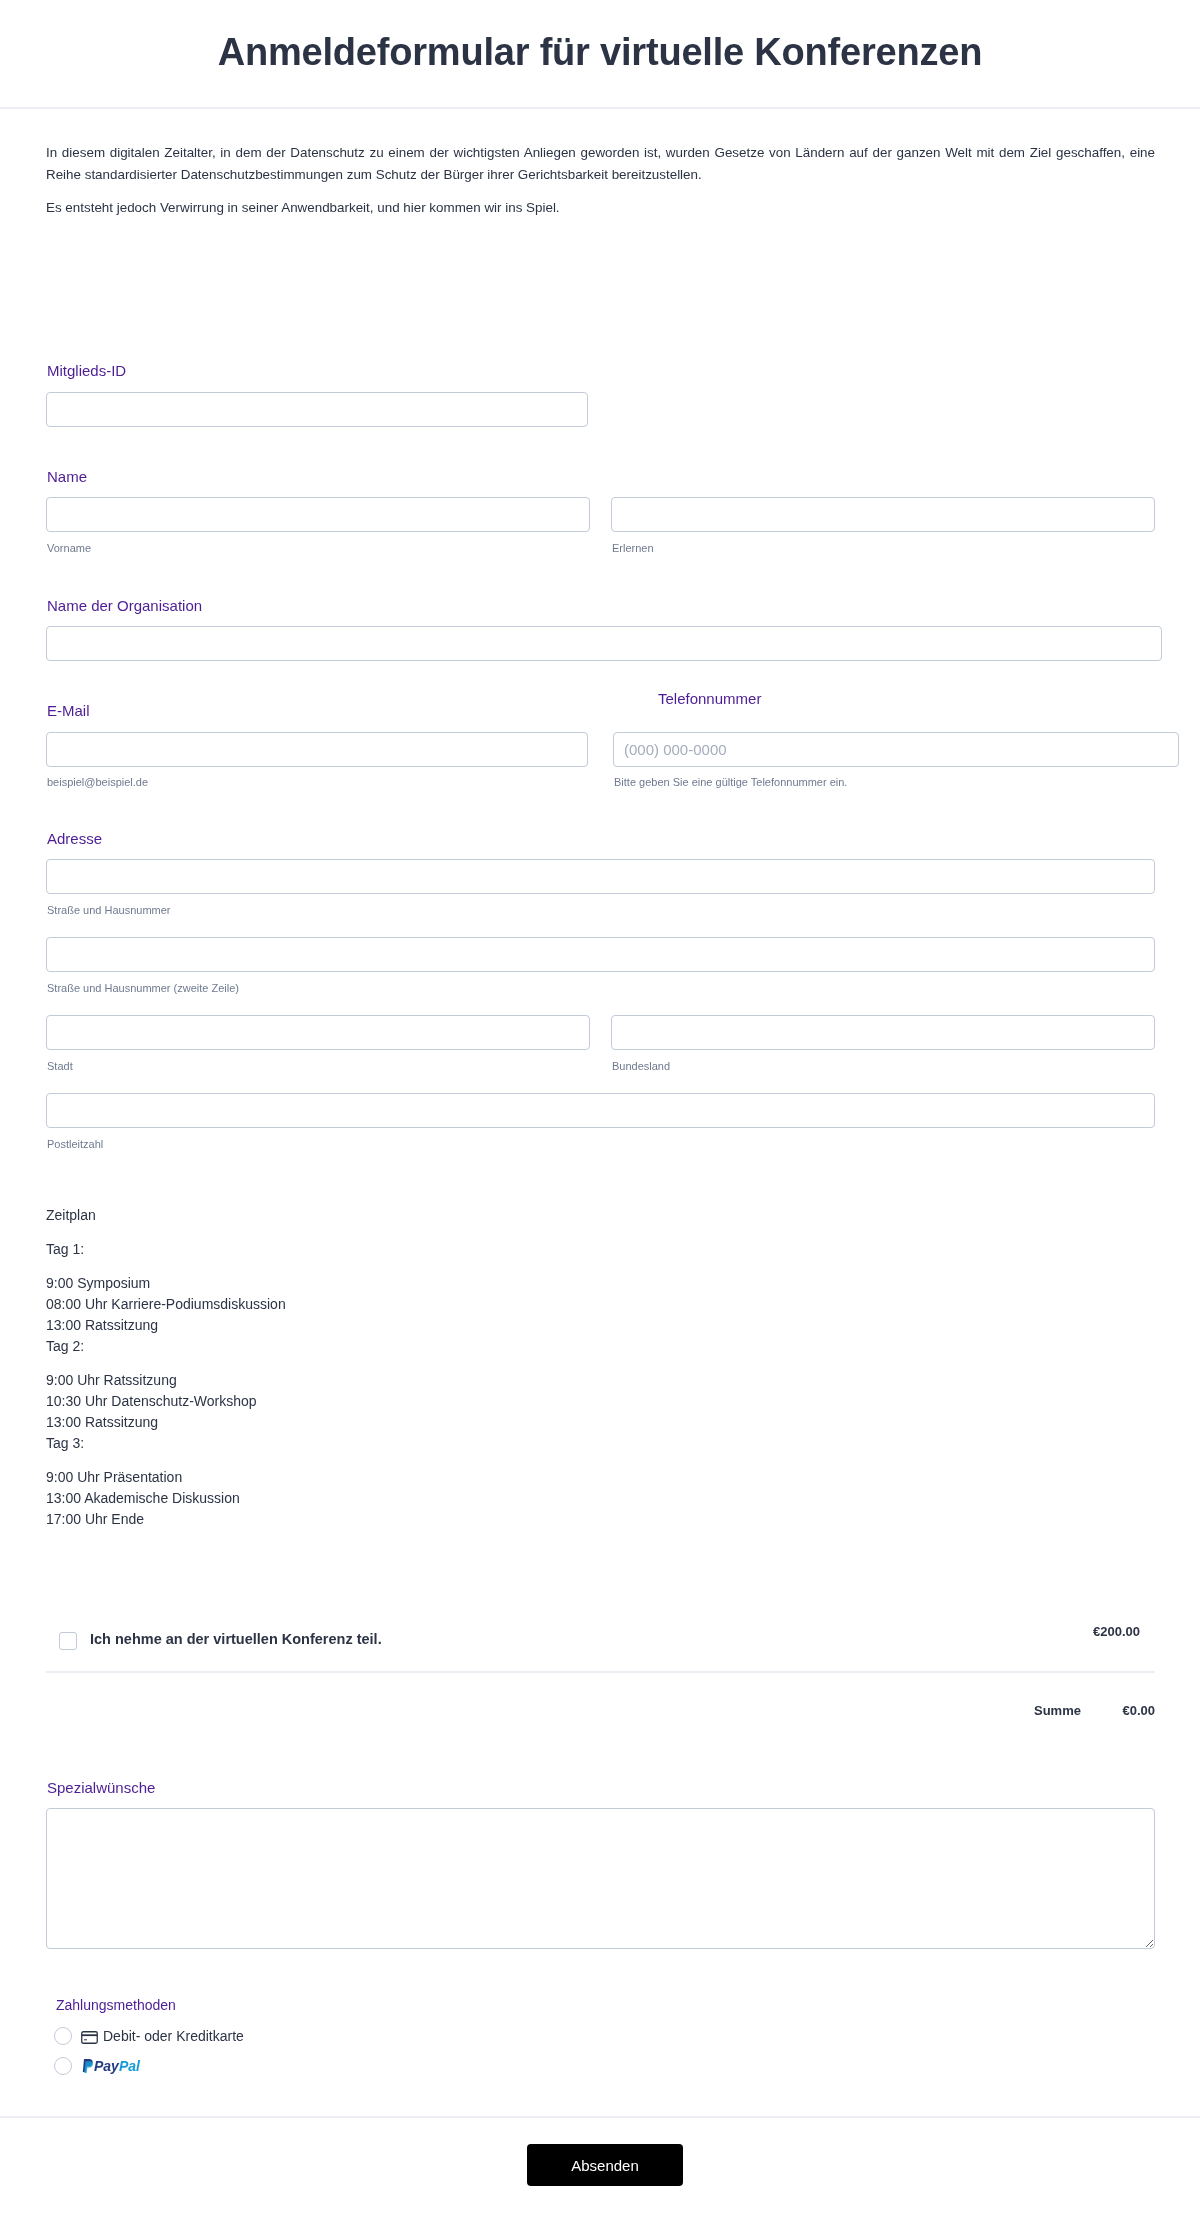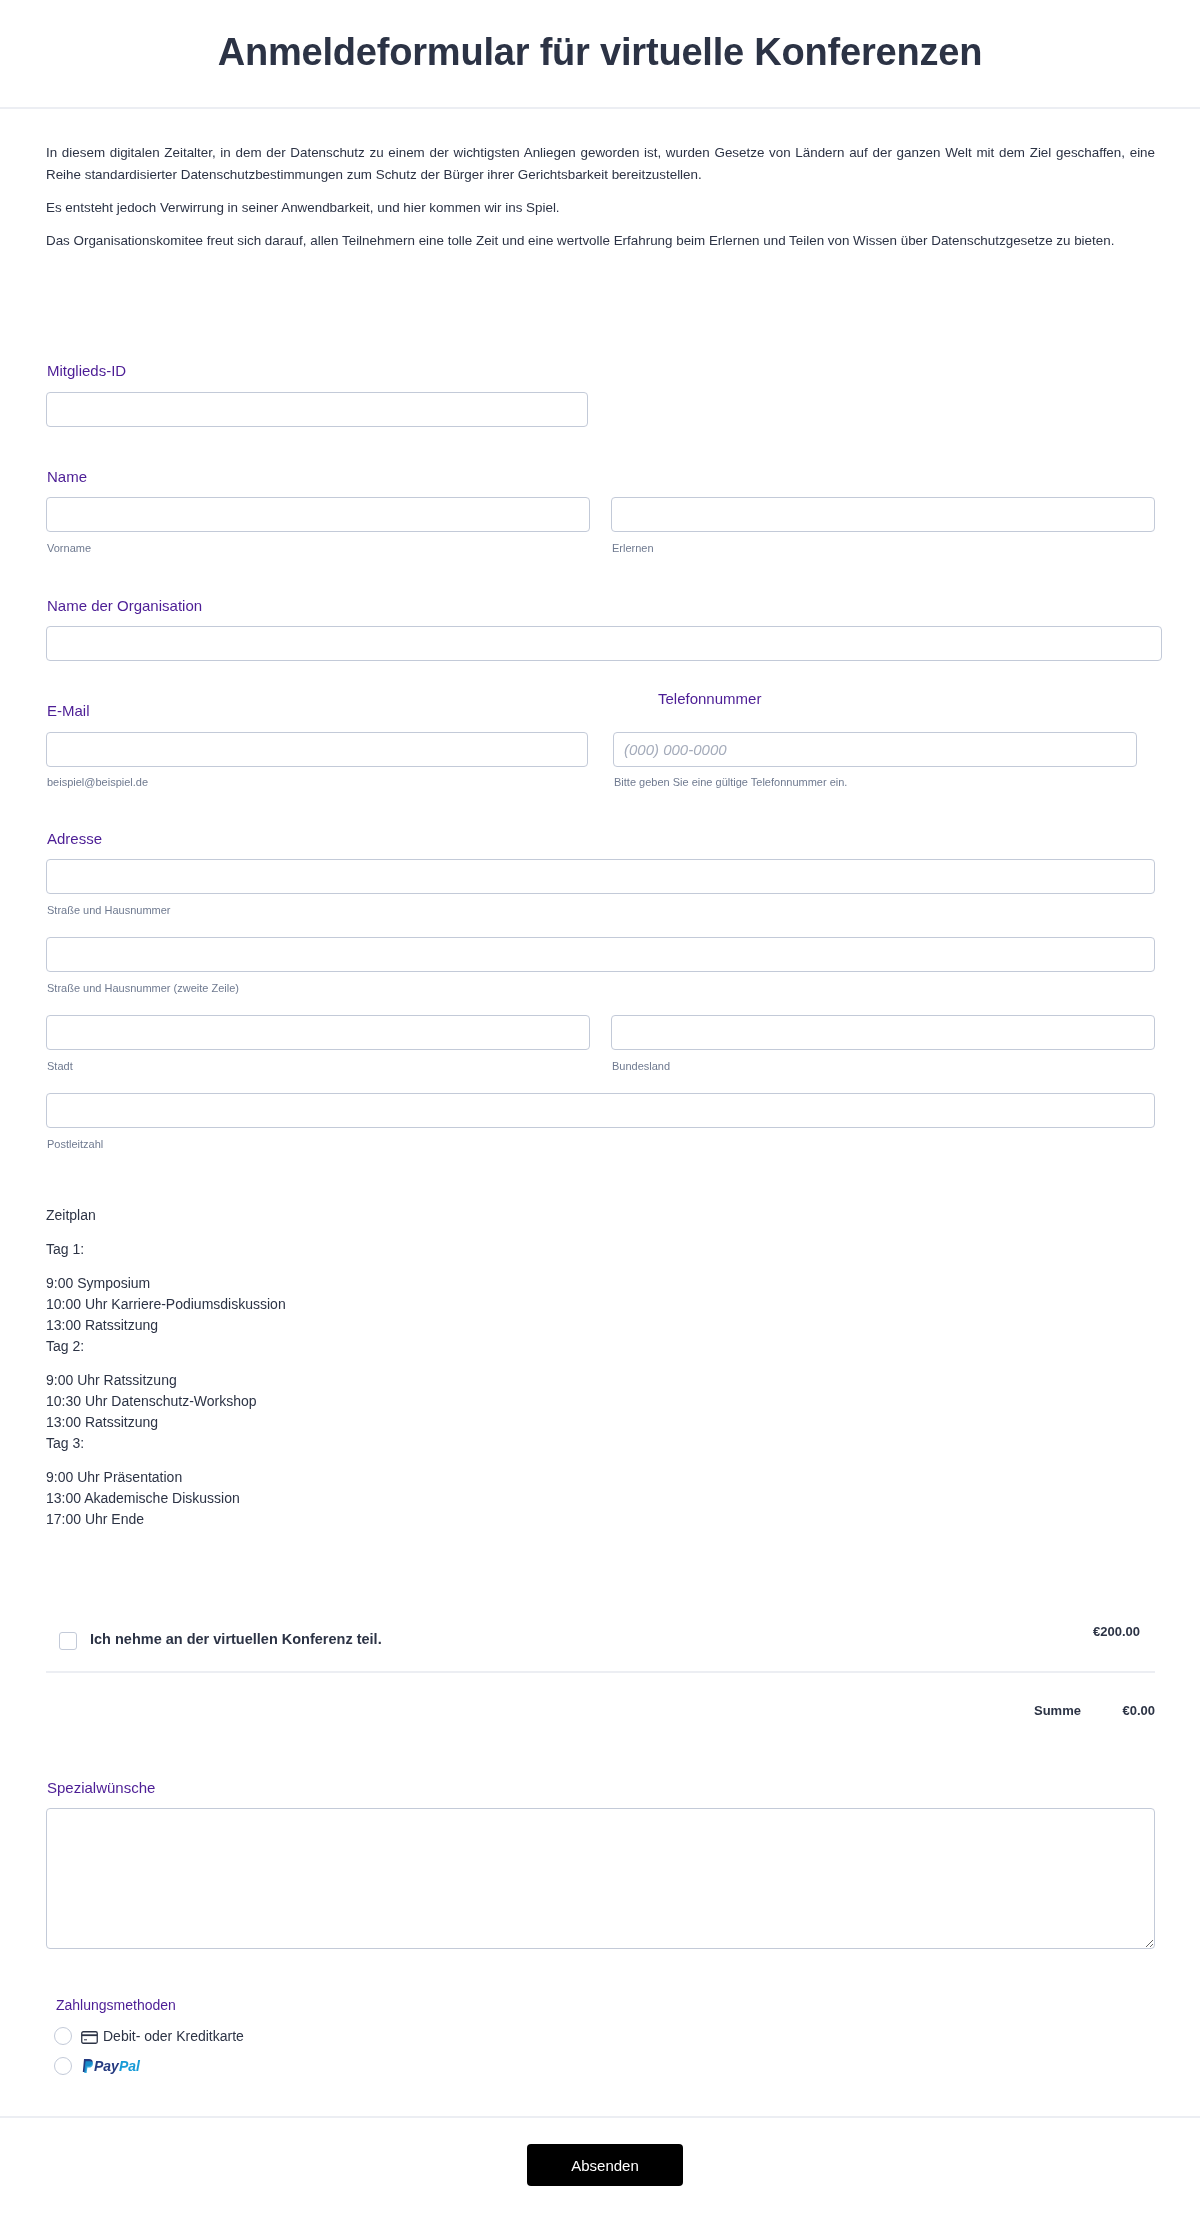--- a/index.html
+++ b/index.html
@@ -39,62 +39,61 @@
 </head>
 <body>
 
 <header class="header">
   <h1>Anmeldeformular für virtuelle Konferenzen</h1>
 </header>
 
 <section class="intro">
   <p>In diesem digitalen Zeitalter, in dem der Datenschutz zu einem der wichtigsten Anliegen geworden ist, wurden Gesetze von Ländern auf der ganzen Welt mit dem Ziel geschaffen, eine Reihe standardisierter Datenschutzbestimmungen zum Schutz der Bürger ihrer Gerichtsbarkeit bereitzustellen.</p>
   <p>Es entsteht jedoch Verwirrung in seiner Anwendbarkeit, und hier kommen wir ins Spiel.</p>
-  <p>Das Organisationskomitee freut sich darauf, allen Teilnehmern eine tolle Zeit und eine wertvolle Erfahrung beim Erlernen und Teilen von Wissen über Datenschutzgesetze zu bieten.</p>
 </section>
 
 <label class="abs label" style="left:47px; top:362px;">Mitglieds-ID</label>
 <input class="input" style="left: 46px; top: 392px; width: 542px;" value="">
 
 <label class="abs label" style="left:47px; top:468px;">Name</label>
 <input class="input" style="left: 46px; top: 497px; width: 544px;" value="">
 <span class="abs sublabel" style="left:47px; top:542px;">Vorname</span>
 <input class="input" style="left: 611px; top: 497px; width: 544px;" value="">
 <span class="abs sublabel" style="left:612px; top:542px;">Erlernen</span>
 
 <label class="abs label" style="left:47px; top:597px;">Name der Organisation</label>
 <input class="input" style="left: 46px; top: 626px; width: 1116px;" value="">
 
 <label class="abs label" style="left:47px; top:702px;">E-Mail</label>
 <input class="input" style="left: 46px; top: 732px; width: 542px;" value="">
 <span class="abs sublabel" style="left:47px; top:776px;">beispiel@beispiel.de</span>
 
 <label class="abs label" style="left:614px; top:690px;margin-left:44px;">Telefonnummer</label>
-<input class="input" style="left: 613px; top: 732px; width: 524px; font-style: italic;" placeholder="(000) 000-0000">
+<input class="input" style="left: 613px; top: 732px; width: 566px;" placeholder="(000) 000-0000">
 <span class="abs sublabel" style="left:614px; top:776px;">Bitte geben Sie eine gültige Telefonnummer ein.</span>
 
 <label class="abs label" style="left:47px; top:830px;">Adresse</label>
 <input class="input" style="left: 46px; top: 859px; width: 1109px;" value="">
 <span class="abs sublabel" style="left:47px; top:904px;">Straße und Hausnummer</span>
 <input class="input" style="left: 46px; top: 937px; width: 1109px;" value="">
 <span class="abs sublabel" style="left:47px; top:982px;">Straße und Hausnummer (zweite Zeile)</span>
 <input class="input" style="left: 46px; top: 1015px; width: 544px;" value="">
 <span class="abs sublabel" style="left:47px; top:1060px;">Stadt</span>
 <input class="input" style="left: 611px; top: 1015px; width: 544px;" value="">
 <span class="abs sublabel" style="left:612px; top:1060px;">Bundesland</span>
 <input class="input" style="left: 46px; top: 1093px; width: 1109px;" value="">
 <span class="abs sublabel" style="left:47px; top:1138px;">Postleitzahl</span>
 
 <div class="schedule">
   <div>Zeitplan</div>
   <div class="gap"></div>
   <div>Tag 1:</div>
   <div class="gap"></div>
   <div>9:00 Symposium</div>
-  <div>10:00 Uhr Karriere-Podiumsdiskussion</div>
+  <div>08:00 Uhr Karriere-Podiumsdiskussion</div>
   <div>13:00 Ratssitzung</div>
   <div>Tag 2:</div>
   <div class="gap"></div>
   <div>9:00 Uhr Ratssitzung</div>
   <div>10:30 Uhr Datenschutz-Workshop</div>
   <div>13:00 Ratssitzung</div>
   <div>Tag 3:</div>
   <div class="gap"></div>
   <div>9:00 Uhr Präsentation</div>
   <div>13:00 Akademische Diskussion</div>

